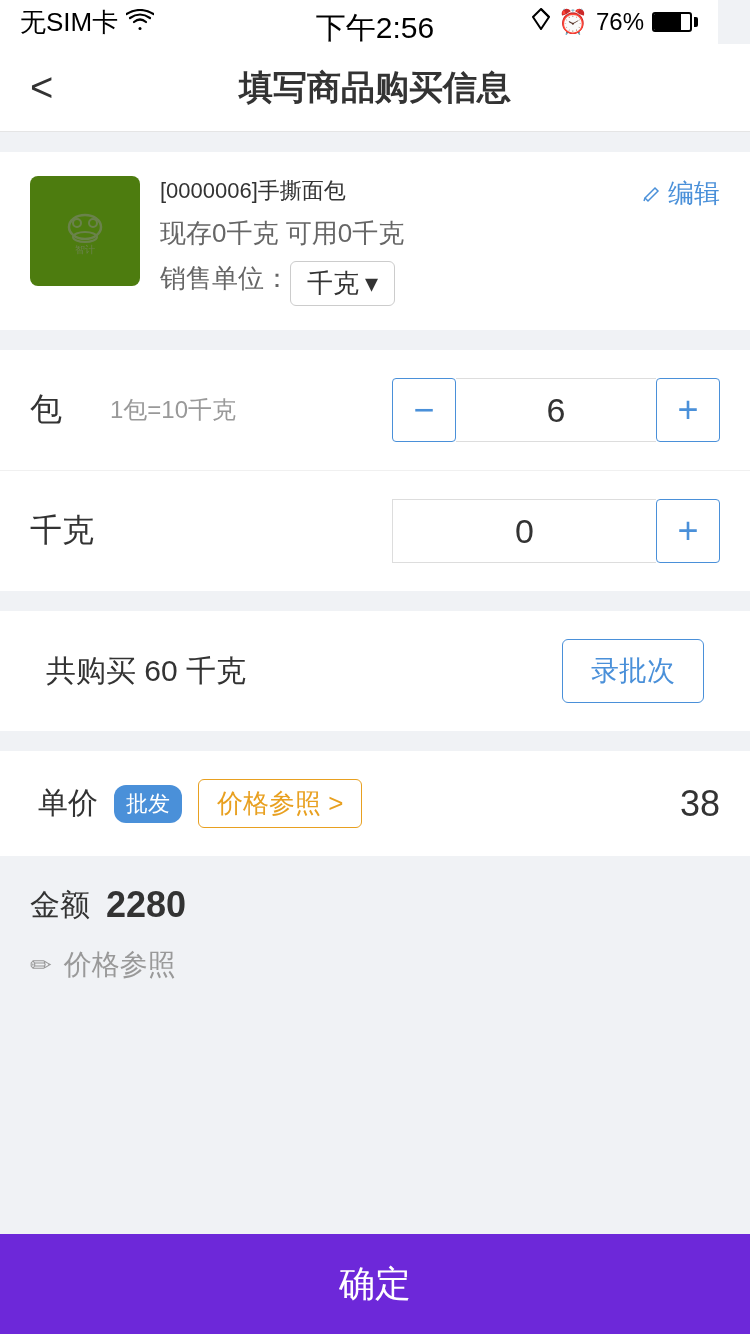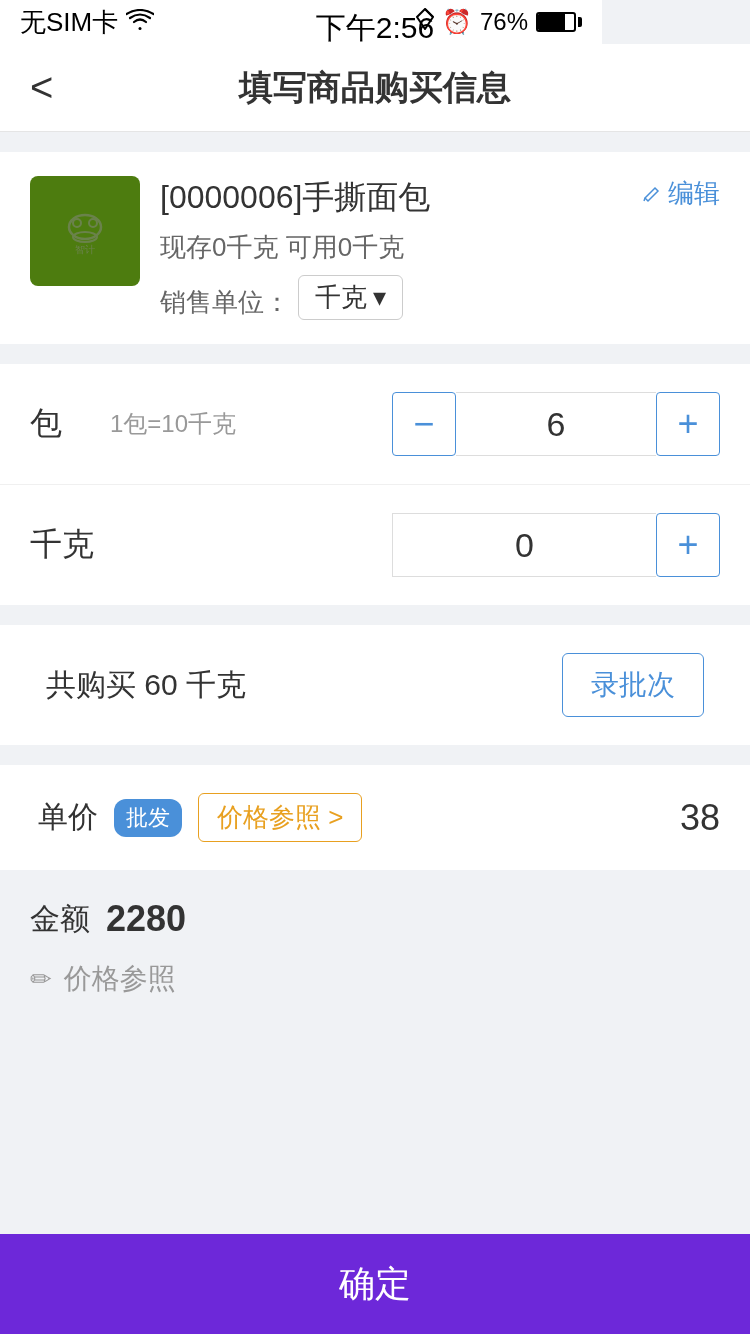--- a/index.html
+++ b/index.html
@@ -8,21 +8,21 @@
       width: 750px;
       min-height: 1334px;
       font-family: -apple-system, "PingFang SC", "Helvetica Neue", sans-serif;
       background: #f0f2f5;
       position: relative;
       overflow-x: hidden;
     }
 
     
     .status-bar {
-      width: 602px;
+      width: 718px;
       height: 44px;
       background: #fff;
       display: flex;
       align-items: center;
       justify-content: space-between;
       padding: 0 20px;
       font-size: 26px;
     }
     .status-left {
       display: flex;
@@ -94,34 +94,34 @@
     }
     .product-thumb svg {
       width: 60px;
       height: 60px;
       opacity: 0.5;
     }
     .product-info {
       flex: 1;
     }
     .product-name {
-      font-size: 32px;
+      font-size: 22px;
       color: #333;
       font-weight: 500;
       margin-bottom: 10px;
     }
     .product-stock {
       font-size: 26px;
       color: #666;
       margin-bottom: 10px;
     }
     .product-unit-row {
       display: flex;
-      align-items: flex-end;
-      gap: 8px;
+      align-items: flex-start;
+      gap: 0;
       font-size: 26px;
       color: #666;
     }
     .unit-select {
       border: 1px solid #ccc;
       border-radius: 6px;
       padding: 4px 16px;
       font-size: 26px;
       color: #333;
       background: #fff;

